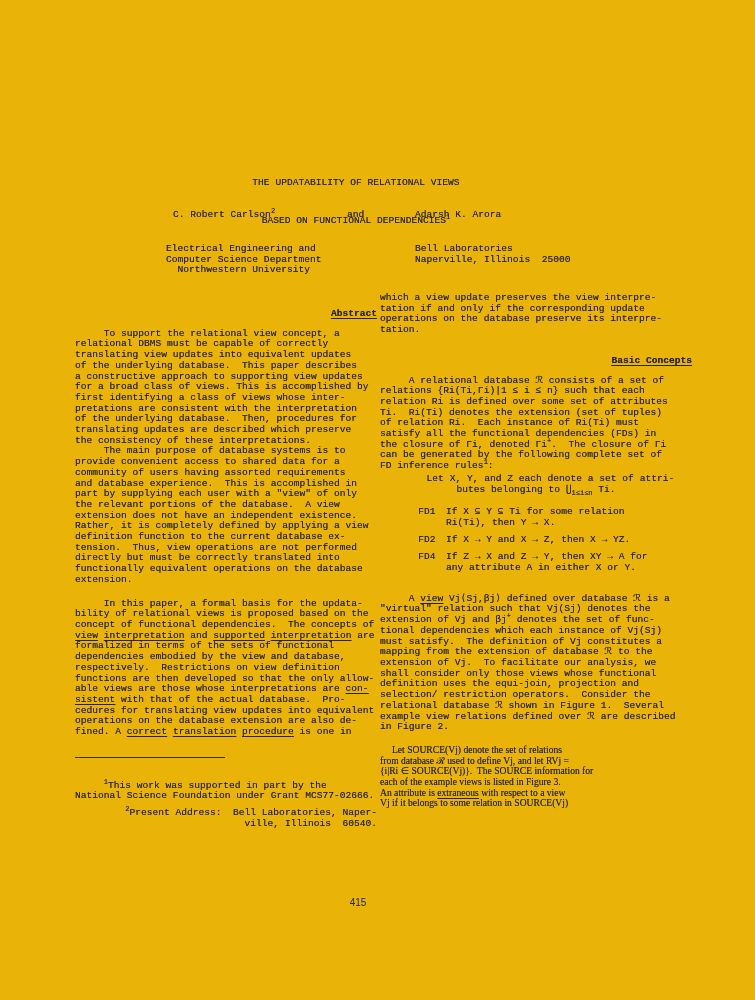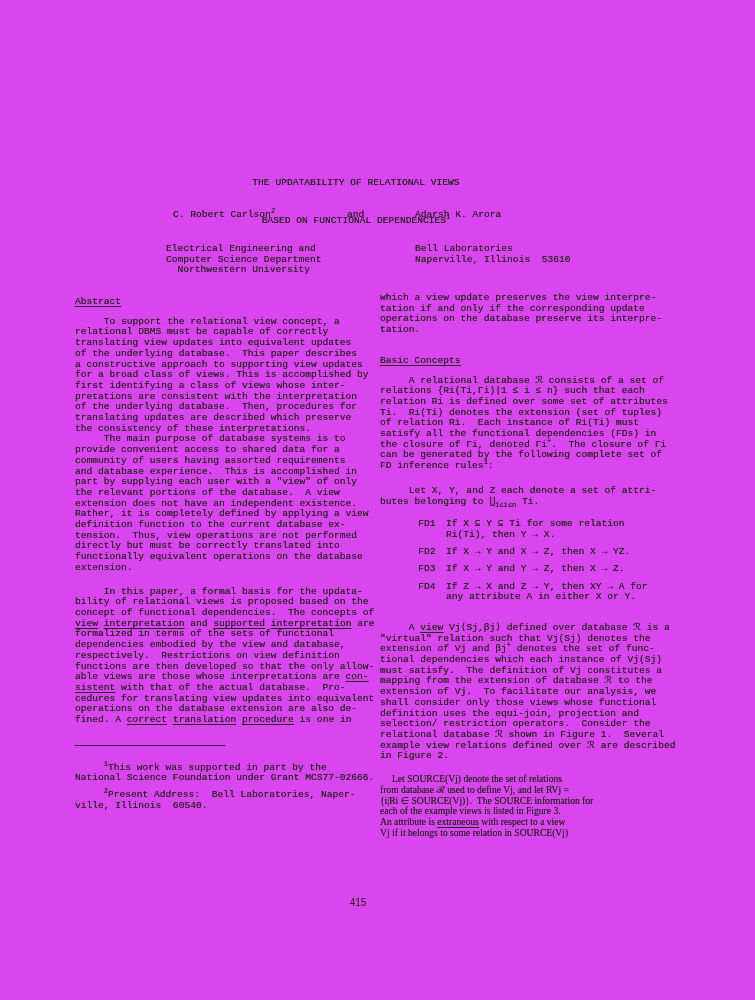--- a/index.html
+++ b/index.html
@@ -1,18 +1,18 @@
 <!DOCTYPE html>
 <html><head>
 <meta charset="utf-8">
 <style>
   html,body { margin:0; padding:0; background:#ffffff; }
   #page {
     position:relative; width:755px; height:1000px;
-    background:#d946ef; overflow:hidden;
+    background:#eab308; overflow:hidden;
   }
   .tw {
     font-family:"Liberation Mono","DejaVu Sans Mono","DejaVu Sans",monospace;
     font-size:9.6px; line-height:10.7px; color:#26241f;
     white-space:pre-wrap;
     text-shadow:0 0 0.4px rgba(38,36,31,0.65);
   }
   sup { font-size:7px; line-height:0; vertical-align:super; }
   sub { font-size:7px; line-height:0; vertical-align:sub; }
   u  { text-underline-offset:1.5px; text-decoration-thickness:0.9px; }
@@ -22,40 +22,40 @@
   .authors-row span { position:absolute; top:210px; }
   .author-left  { left:173px; }
   .author-conj  { left:347px; }
   .author-right { left:415px;text-align:center; }
   .affil-left  { position:absolute; left:166px; top:244px; }
   .affil-right { position:absolute; left:415px; top:244px; }
 
   
   .col-left  { position:absolute; left:75px;  top:293px; width:302px; }
   .col-right { position:absolute; left:380px; top:293px; width:312px; }
-  .heading { text-align:left; text-decoration:underline; text-underline-offset:2px;
-             text-decoration-thickness:0.9px; margin:4px 0 9px 0; }
+  .heading { text-align:right; text-decoration:underline; text-underline-offset:2px;
+             text-decoration-thickness:0.9px; margin:16px 0 9px 0;font-weight:bold; }
   .h-intro { margin-top:26px; }
   .h-basic { margin-top:20px; }
   .para { margin:0; }
   .m13 { margin-top:13px; }
-  .m14 { margin-top:14px; }
+  .m14 { margin-top:2px;text-align:center; }
   .m12 { margin-top:12px;font-family:Liberation Serif, serif; }
   .m8  { margin-top:20px; }
 
   
   .fd-list { margin:12px 0 0 28px; }
   .fd-row  { display:flex; margin-bottom:6.5px; }
   .fd-label{ width:38px; flex:none;text-align:center; }
   .fd-text { flex:1; }
 
   
   .fn-rule { width:150px; height:0; border-top:1.4px solid #2c2a25; margin-top:19px; }
-  .fn { margin-top:17px; }
-  .fn2 { margin-top:6px; }
+  .fn { margin-top:23px; }
+  .fn2 { margin-top:6px;text-align:right; }
 
   
   .copyright {
     position:absolute; left:0; top:878px; width:755px; text-align:center;
     font-family:"Liberation Serif","DejaVu Serif",serif; font-size:10.5px; color:#1e1c18;
     text-shadow:0 0 0.3px rgba(30,28,24,0.6);
   }
   .page-number {
     position:absolute; left:338px; top:897px; width:40px; text-align:center;
     font-family:Liberation Sans, sans-serif; font-size:10px; color:#23211d;
@@ -74,21 +74,21 @@
   <div class="authors-row tw">
     <span class="author-left">C. Robert Carlson<sup>2</sup></span>
     <span class="author-conj">and</span>
     <span class="author-right">Adarsh K. Arora</span>
   </div>
 
   <div class="affil-left tw">Electrical Engineering and
 Computer Science Department
   Northwestern University</div>
   <div class="affil-right tw">Bell Laboratories
-Naperville, Illinois  53610</div>
+Naperville, Illinois  25000</div>
 
   <div class="col-left">
     <div class="heading tw">Abstract</div>
     <div class="para tw">     To support the relational view concept, a
 relational DBMS must be capable of correctly
 translating view updates into equivalent updates
 of the underlying database.  This paper describes
 a constructive approach to supporting view updates
 for a broad class of views. This is accomplished by
 first identifying a class of views whose inter-
@@ -154,24 +154,20 @@
       <div class="fd-row">
         <span class="fd-label tw">FD1</span>
         <span class="fd-text tw">If X ⊆ Y ⊆ Ti for some relation
 Ri(Ti), then Y → X.</span>
       </div>
       <div class="fd-row">
         <span class="fd-label tw">FD2</span>
         <span class="fd-text tw">If X → Y and X → Z, then X → YZ.</span>
       </div>
       <div class="fd-row">
-        <span class="fd-label tw">FD3</span>
-        <span class="fd-text tw">If X → Y and Y → Z, then X → Z.</span>
-      </div>
-      <div class="fd-row">
         <span class="fd-label tw">FD4</span>
         <span class="fd-text tw">If Z → X and Z → Y, then XY → A for
 any attribute A in either X or Y.</span>
       </div>
     </div>
 
     <div class="para m8 tw">     A <u>view</u> Vj⟨Sj,βj⟩ defined over database ℛ is a
 "virtual" relation such that Vj(Sj) denotes the
 extension of Vj and βj<sup>+</sup> denotes the set of func-
 tional dependencies which each instance of Vj(Sj)

